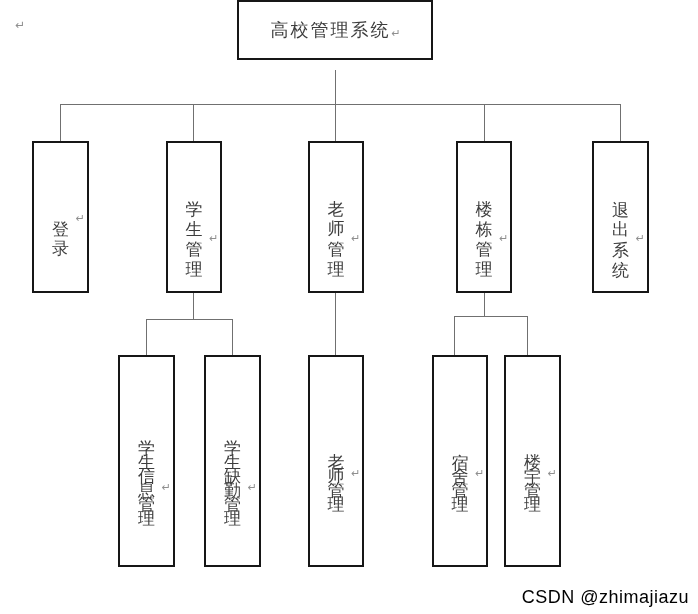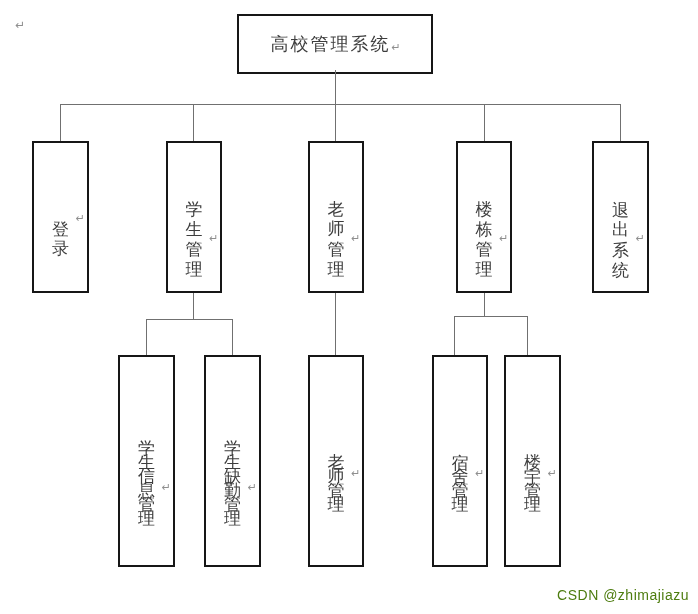--- a/index.html
+++ b/index.html
@@ -19,21 +19,21 @@
   .node {
     position: absolute;
     box-sizing: border-box;
     border: 2px solid #161616;
     background: #ffffff;
     display: flex;
     align-items: center;
     justify-content: center;
   }
   .root-node {
-    left: 237px; top: 14px; width: 196px; height: 60px;
+    left: 237px; top: 0; width: 196px; height: 60px;
   }
   .root-label {
     font-size: 18px;
     letter-spacing: 2px;
     color: #3d3d3d;
     white-space: nowrap;
   }
   .root-label .pmark-inline {
     font-size: 11px;
     color: #8f8f8f;
@@ -86,22 +86,22 @@
   .stray-mark {
     position: absolute;
     left: 15px; top: 18px;
     font-size: 12px;
     color: #8f8f8f;
   }
   
   .watermark {
     position: absolute;
     right: 9px; top: 587px;
-    font-size: 14px;
-    color: #4d7c0f;
+    font-size: 18px;
+    color: #000000;
     letter-spacing: 0.5px;
     margin-left: 20px;
   }
 </style>
 </head>
 <body>
 
 <div id="canvas">
 
   <span class="stray-mark">↵</span>

